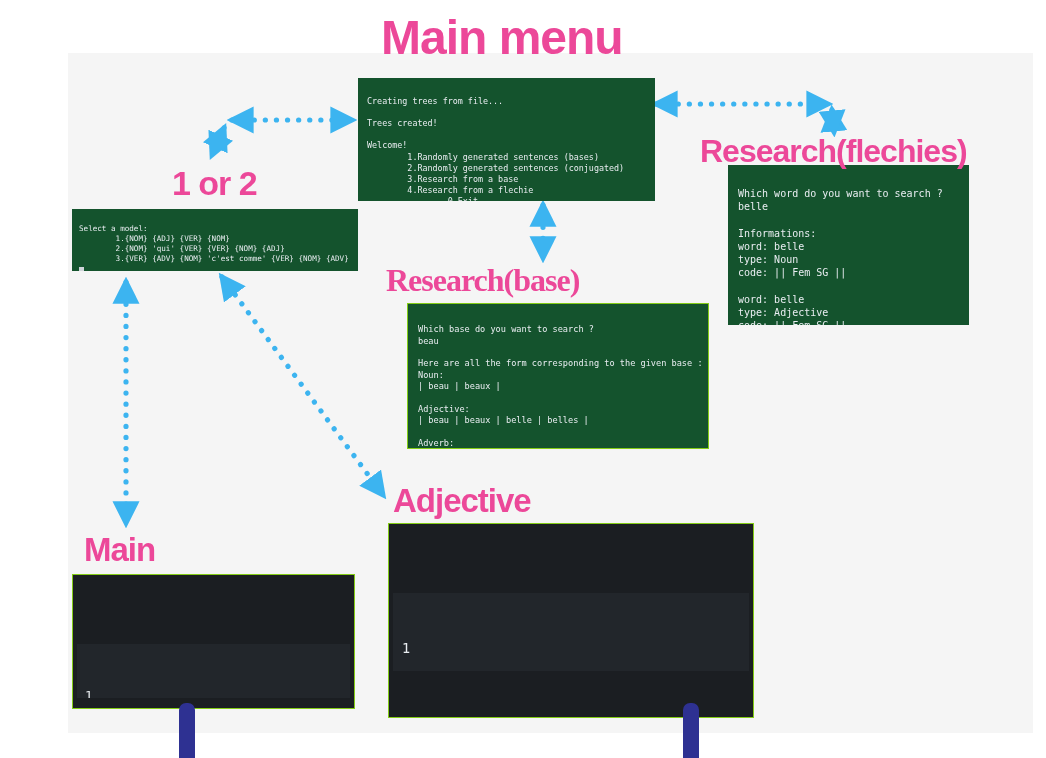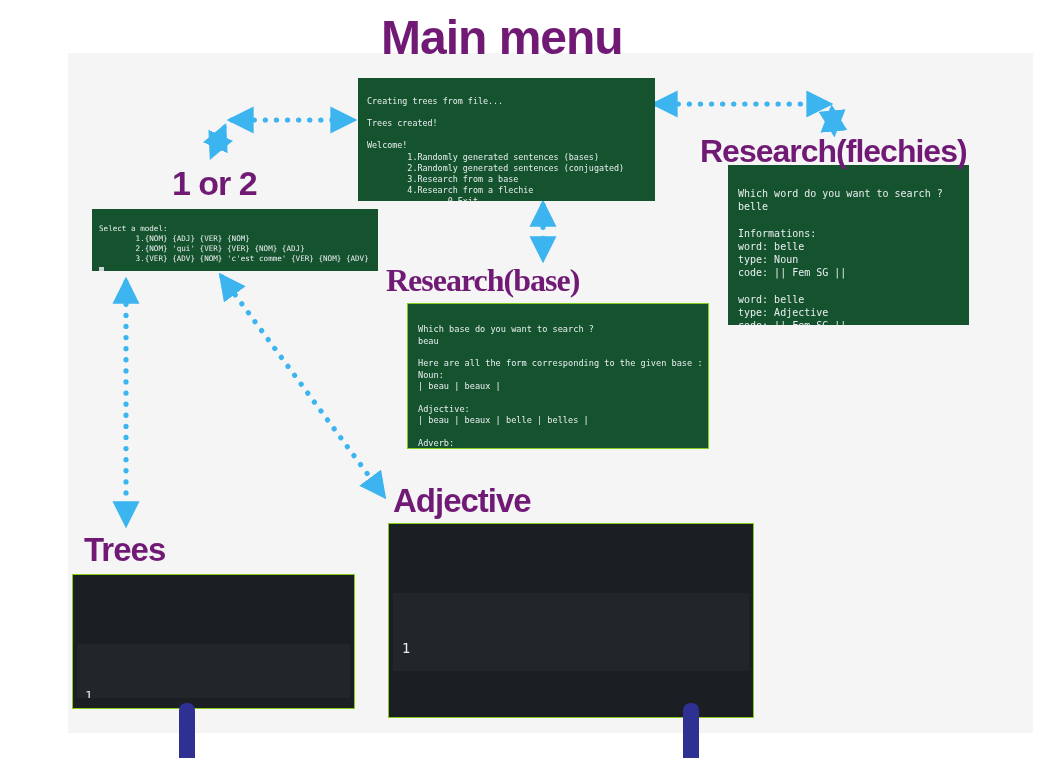--- a/index.html
+++ b/index.html
@@ -3,21 +3,21 @@
 <meta charset="utf-8">
 <style>
   html,body{margin:0;padding:0;background:#ffffff;}
   body{width:1046px;height:758px;position:relative;overflow:hidden;
        font-family:"Liberation Sans",sans-serif;}
 
   #canvas{position:absolute;left:68px;top:53px;width:965px;height:680px;background:#f5f5f5;}
 
   
   .heading{position:absolute;font-family:"Liberation Sans",sans-serif;
-           font-weight:700;color:#701a75;letter-spacing:-1px;white-space:nowrap;z-index:6;}
+           font-weight:700;color:#ec4899;letter-spacing:-1px;white-space:nowrap;z-index:6;}
 
   
   .term{position:absolute;background:#14532d;color:#e9edf1;
         font-family:"DejaVu Sans Mono","Liberation Mono",monospace;
         box-sizing:border-box;overflow:hidden;z-index:5;
         white-space:pre;line-height:1.32;}
   .term.light-border{border:1px solid #84cc16;}
   .term .cursor{display:inline-block;width:.62em;height:1.05em;background:#cfd4d9;
                 vertical-align:-2px;}
 
@@ -64,37 +64,37 @@
 <div class="heading" style="left:381px;top:10px;font-size:48px;">Main menu</div>
 
 <div class="heading" style="left:157px;top:164px;font-size:34px;margin-left:15px;">1 or 2</div>
 
 <div class="heading" style="left:700px;top:133px;font-size:32px;text-align:center;">Research(flechies)</div>
 
 <div class="heading" style="left:386px;top:262px;font-size:32px;font-family:Liberation Serif, serif;">Research(base)</div>
 
 <div class="heading" style="left:393px;top:482px;font-size:33px;">Adjective</div>
 
-<div class="heading" style="left:84px;top:531px;font-size:33px;">Trees</div>
+<div class="heading" style="left:84px;top:531px;font-size:33px;">Main</div>
 
 <div class="term" style="left:358px;top:78px;width:297px;height:123px;padding:7px 9px;font-size:8.4px;">
 <span>Creating trees from file...
 
 Trees created!
 
 Welcome!
         1.Randomly generated sentences (bases)
         2.Randomly generated sentences (conjugated)
         3.Research from a base
         4.Research from a flechie
                 0.Exit</span>
 
 </div>
 
-<div class="term" style="left:72px;top:209px;width:286px;height:62px;padding:5px 7px;font-size:7.6px;margin-left:20px;">
+<div class="term" style="left:72px;top:209px;width:286px;height:62px;padding:5px 7px;font-size:7.6px;">
 <span>Select a model:
         1.{NOM} {ADJ} {VER} {NOM}
         2.{NOM} 'qui' {VER} {VER} {NOM} {ADJ}
         3.{VER} {ADV} {NOM} 'c'est comme' {VER} {NOM} {ADV}</span>
 <div style="margin-top:2px;"><span class="cursor"></span></div>
 </div>
 
 <div class="term" style="left:728px;top:165px;width:241px;height:160px;padding:9px 10px;font-size:10px;">
 <span>Which word do you want to search ?
 belle

